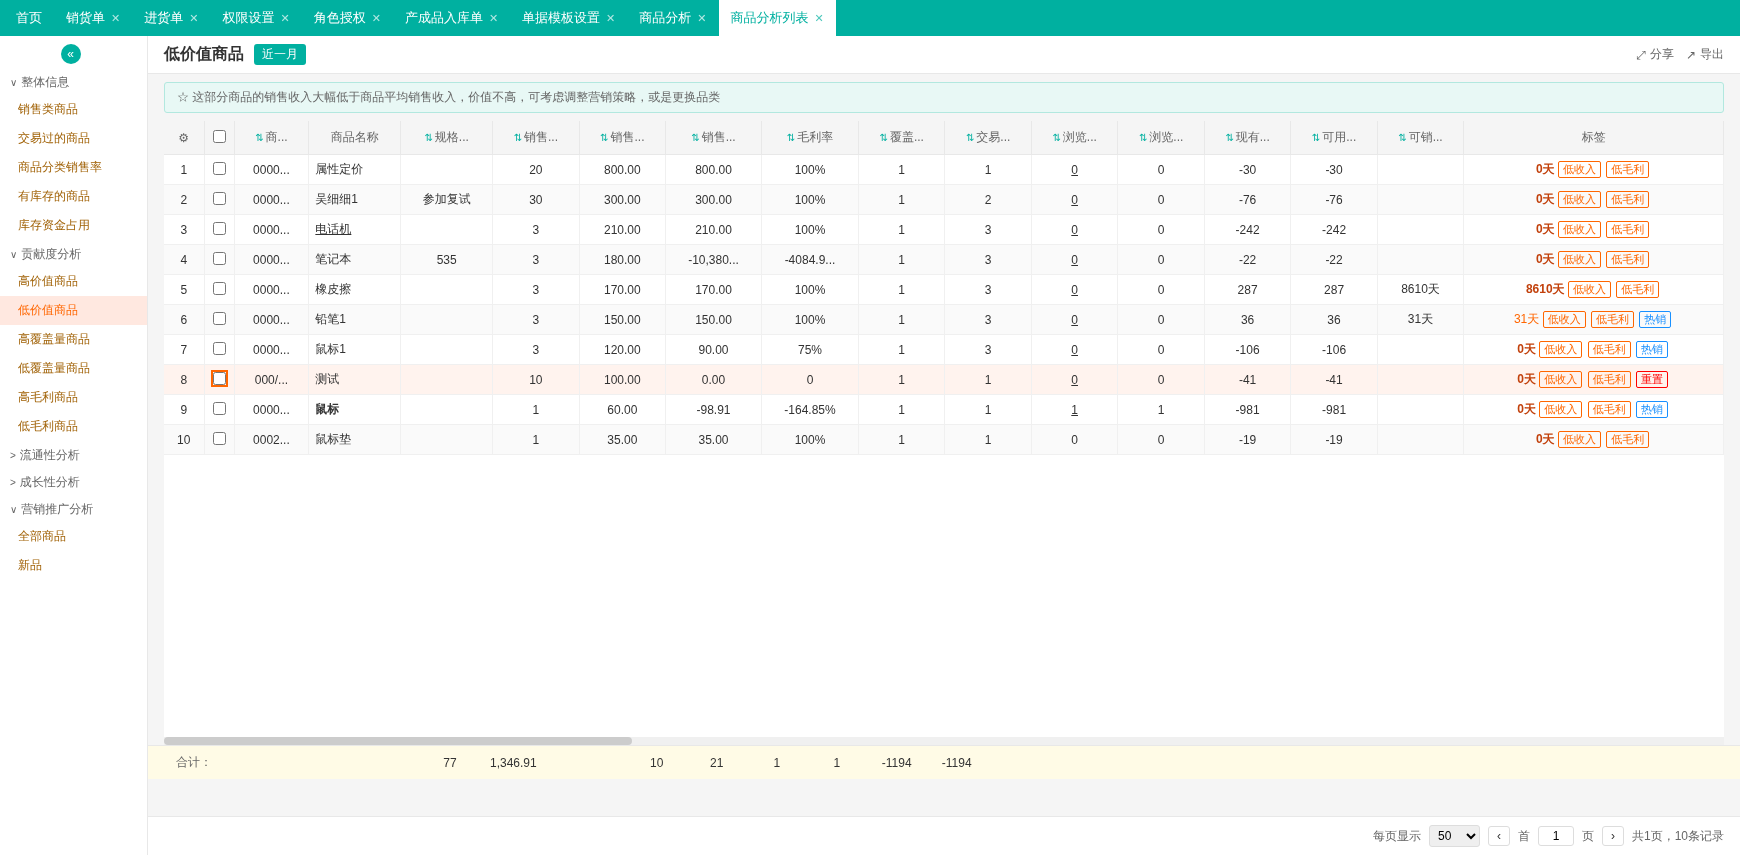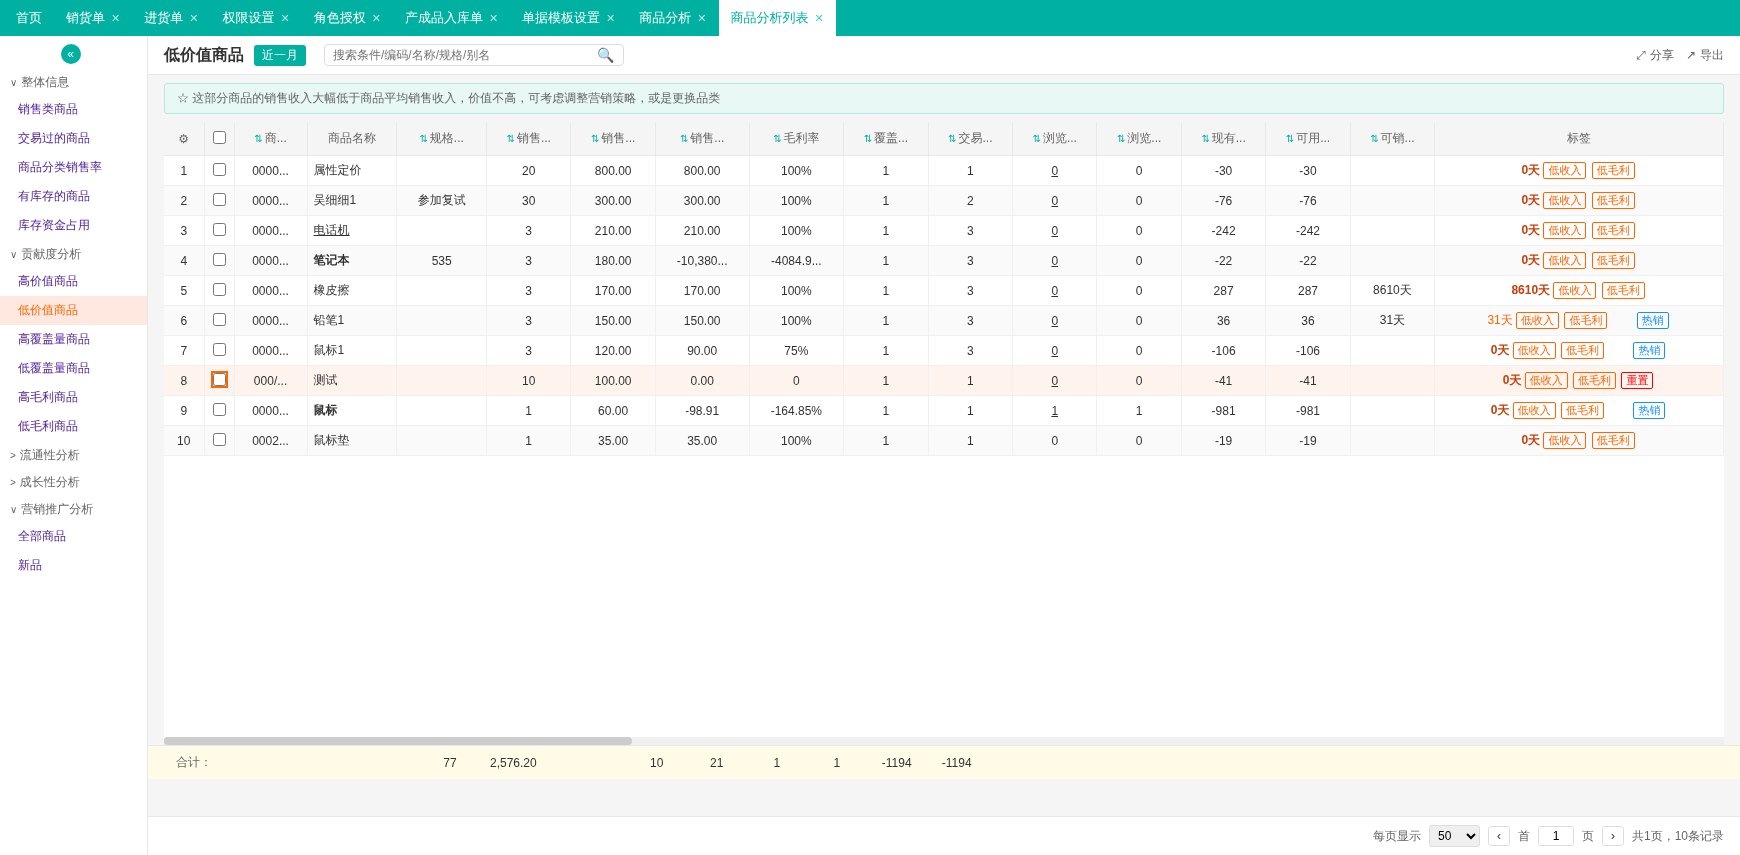--- a/index.html
+++ b/index.html
@@ -47,21 +47,21 @@
       color: #666;
       padding: 6px 10px 4px;
       font-size: 12px;
       display: flex;
       align-items: center;
       cursor: pointer;
     }
     .sidebar-group-title .arrow { margin-right: 4px; font-size: 10px; }
     .sidebar-item {
       padding: 6px 10px 6px 18px;
-      color: #4c1d95;
+      color: #a16207;
       cursor: pointer;
       font-size: 12px;
     }
     .sidebar-item.active { background: #ffe8e0; color: #ff6600; }
 
     
     .content {
       flex: 1;
       display: flex;
       flex-direction: column;
@@ -172,21 +172,21 @@
     .tag {
       display: inline-block;
       border: 1px solid;
       border-radius: 2px;
       padding: 0 4px;
       font-size: 11px;
       margin-right: 2px;
     }
     .tag-orange { color: #ff6600; border-color: #ff6600; }
     .tag-red { color: #ff0000; border-color: #ff0000; }
-    .tag-blue { color: #1890ff; border-color: #1890ff; margin-left: 24px; }
+    .tag-blue { color: #1890ff; border-color: #1890ff; }
     .days-red { color: #c2410c; font-weight: bold; }
     .underline { text-decoration: underline; cursor: pointer; }
     .col-link { color: #333; text-decoration: underline; cursor: pointer; }
 
     
     .footer-total {
       background: #fffbe6;
       border-top: 1px solid #e8e8e8;
       padding: 8px 28px;
       display: flex;
@@ -320,24 +320,20 @@
     </div>
     <div class="sidebar-item">全部商品</div>
     <div class="sidebar-item">新品</div>
   </div>
 
   <div class="content">
 
     <div class="page-header">
       <span class="page-title">低价值商品</span>
       <button class="tag-btn">近一月</button>
-      <div class="search-box">
-        <input type="text" placeholder="搜索条件/编码/名称/规格/别名" style="">
-        <span class="search-icon">🔍</span>
-      </div>
       <div class="header-right">
         <div class="action-btn">
           <span>⤢</span>
           <span>分享</span>
         </div>
         <div class="action-btn">
           <span>↗</span>
           <span>导出</span>
         </div>
       </div>
@@ -441,21 +437,21 @@
               <span class="days-red">0天</span>
               <span class="tag tag-orange">低收入</span>
               <span class="tag tag-orange">低毛利</span>
             </td>
           </tr>
 
           <tr>
             <td>4</td>
             <td><input type="checkbox" style=""></td>
             <td>0000...</td>
-            <td style="text-align:left;font-weight:bold;">笔记本</td>
+            <td style="text-align:left;">笔记本</td>
             <td>535</td>
             <td>3</td>
             <td>180.00</td>
             <td>-10,380...</td>
             <td>-4084.9...</td>
             <td>1</td>
             <td>3</td>
             <td><span class="col-link">0</span></td>
             <td>0</td>
             <td>-22</td>
@@ -621,21 +617,21 @@
 
     <div class="scrollbar-area">
       <div class="scrollbar-thumb"></div>
     </div>
 
     <div class="footer-total">
       <span class="label">合计：</span>
       <div class="total-cells">
         <div class="total-cell" style="min-width:200px;"></div>
         <div class="total-cell">77</div>
-        <div class="total-cell">2,576.20</div>
+        <div class="total-cell">1,346.91</div>
         <div class="total-cell" style="min-width:80px;"></div>
         <div class="total-cell">10</div>
         <div class="total-cell">21</div>
         <div class="total-cell">1</div>
         <div class="total-cell">1</div>
         <div class="total-cell">-1194</div>
         <div class="total-cell">-1194</div>
       </div>
     </div>
 

